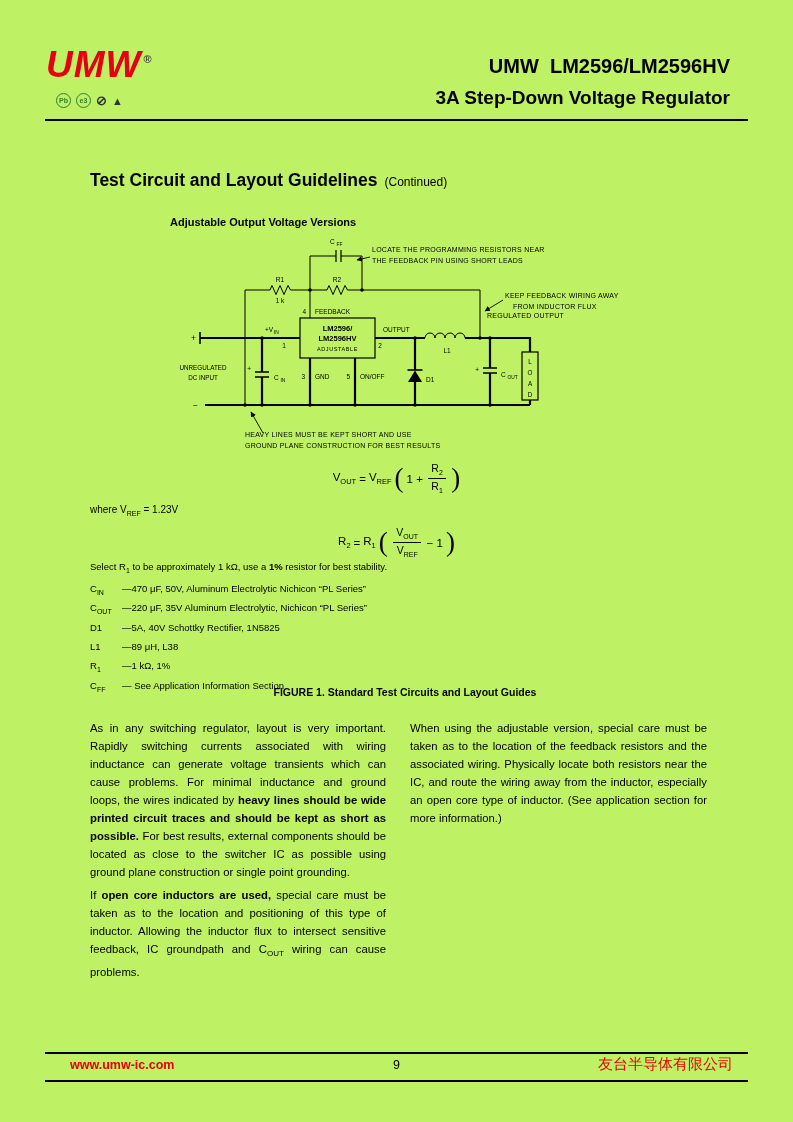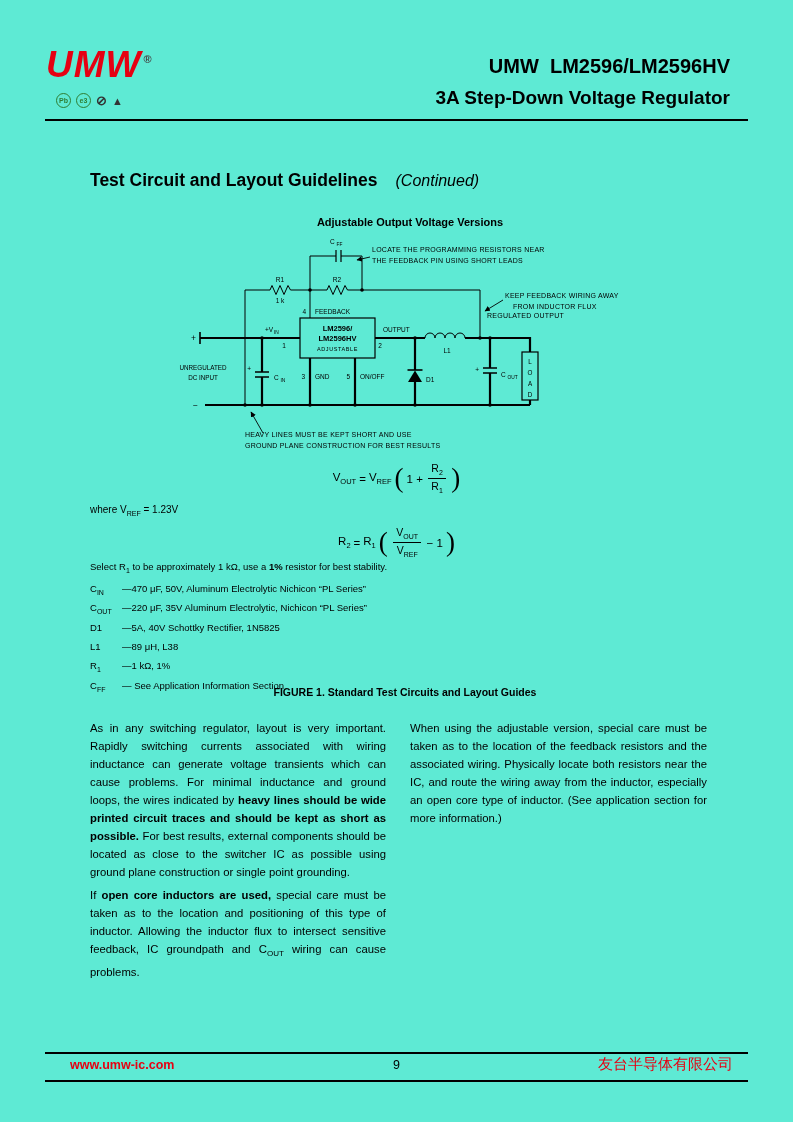--- a/index.html
+++ b/index.html
@@ -1,34 +1,34 @@
 <!DOCTYPE html>
 <html><head>
 <meta charset="utf-8">
 <style>
   html,body{margin:0;padding:0;background:#fff;}
-  .page{position:relative;width:793px;height:1122px;background:#5eead4;overflow:hidden;
+  .page{position:relative;width:793px;height:1122px;background:#bef264;overflow:hidden;
         font-family:"Liberation Sans",sans-serif;color:#000;}
   .abs{position:absolute;}
   
   .logo{font-family:"Liberation Sans",sans-serif;font-style:italic;font-weight:bold;
         font-size:37px;color:#e60012;letter-spacing:1px;line-height:1;}
   .reg{font-size:11px;color:#444;vertical-align:14px;font-style:normal;margin-left:2px;}
   .badges{display:flex;gap:5px;align-items:center;}
   .badge{width:15px;height:15px;border-radius:50%;border:1.4px solid #2e7d32;color:#2e7d32;
          font-size:7px;font-weight:bold;display:flex;align-items:center;justify-content:center;box-sizing:border-box;}
   .badge.plain{border:none;color:#333;font-size:13px;width:auto;height:auto;border-radius:0;}
   .badge.tri{font-size:11px;}
   .doc-title1{font-size:20px;font-weight:bold;}
   .doc-title2{font-size:19px;font-weight:bold;margin-top:9px;}
   .rule{background:#000;}
   
   .section-title{font-size:17.5px;font-weight:bold;}
-  .section-cont{font-size:16px;font-weight:normal;margin-left:18px;font-style:italic;}
-  .fig-title{font-size:11px;font-weight:bold;text-align:center;}
+  .section-cont{font-size:12px;font-weight:normal;margin-left:7px;}
+  .fig-title{font-size:11px;font-weight:bold;}
   
   svg text{fill:#000;font-family:"Liberation Sans",sans-serif;}
   .s65{font-size:6.5px;}
   .s48{font-size:4.8px;}
   .s7n{font-size:7px;letter-spacing:0.25px;}
   .s75b{font-size:7.5px;font-weight:bold;}
   .s55{font-size:5.5px;letter-spacing:0.6px;}
   .s6{font-size:6.3px;}
   .s8{font-size:8.5px;}
   .w1{stroke:#000;stroke-width:1;fill:none;}

